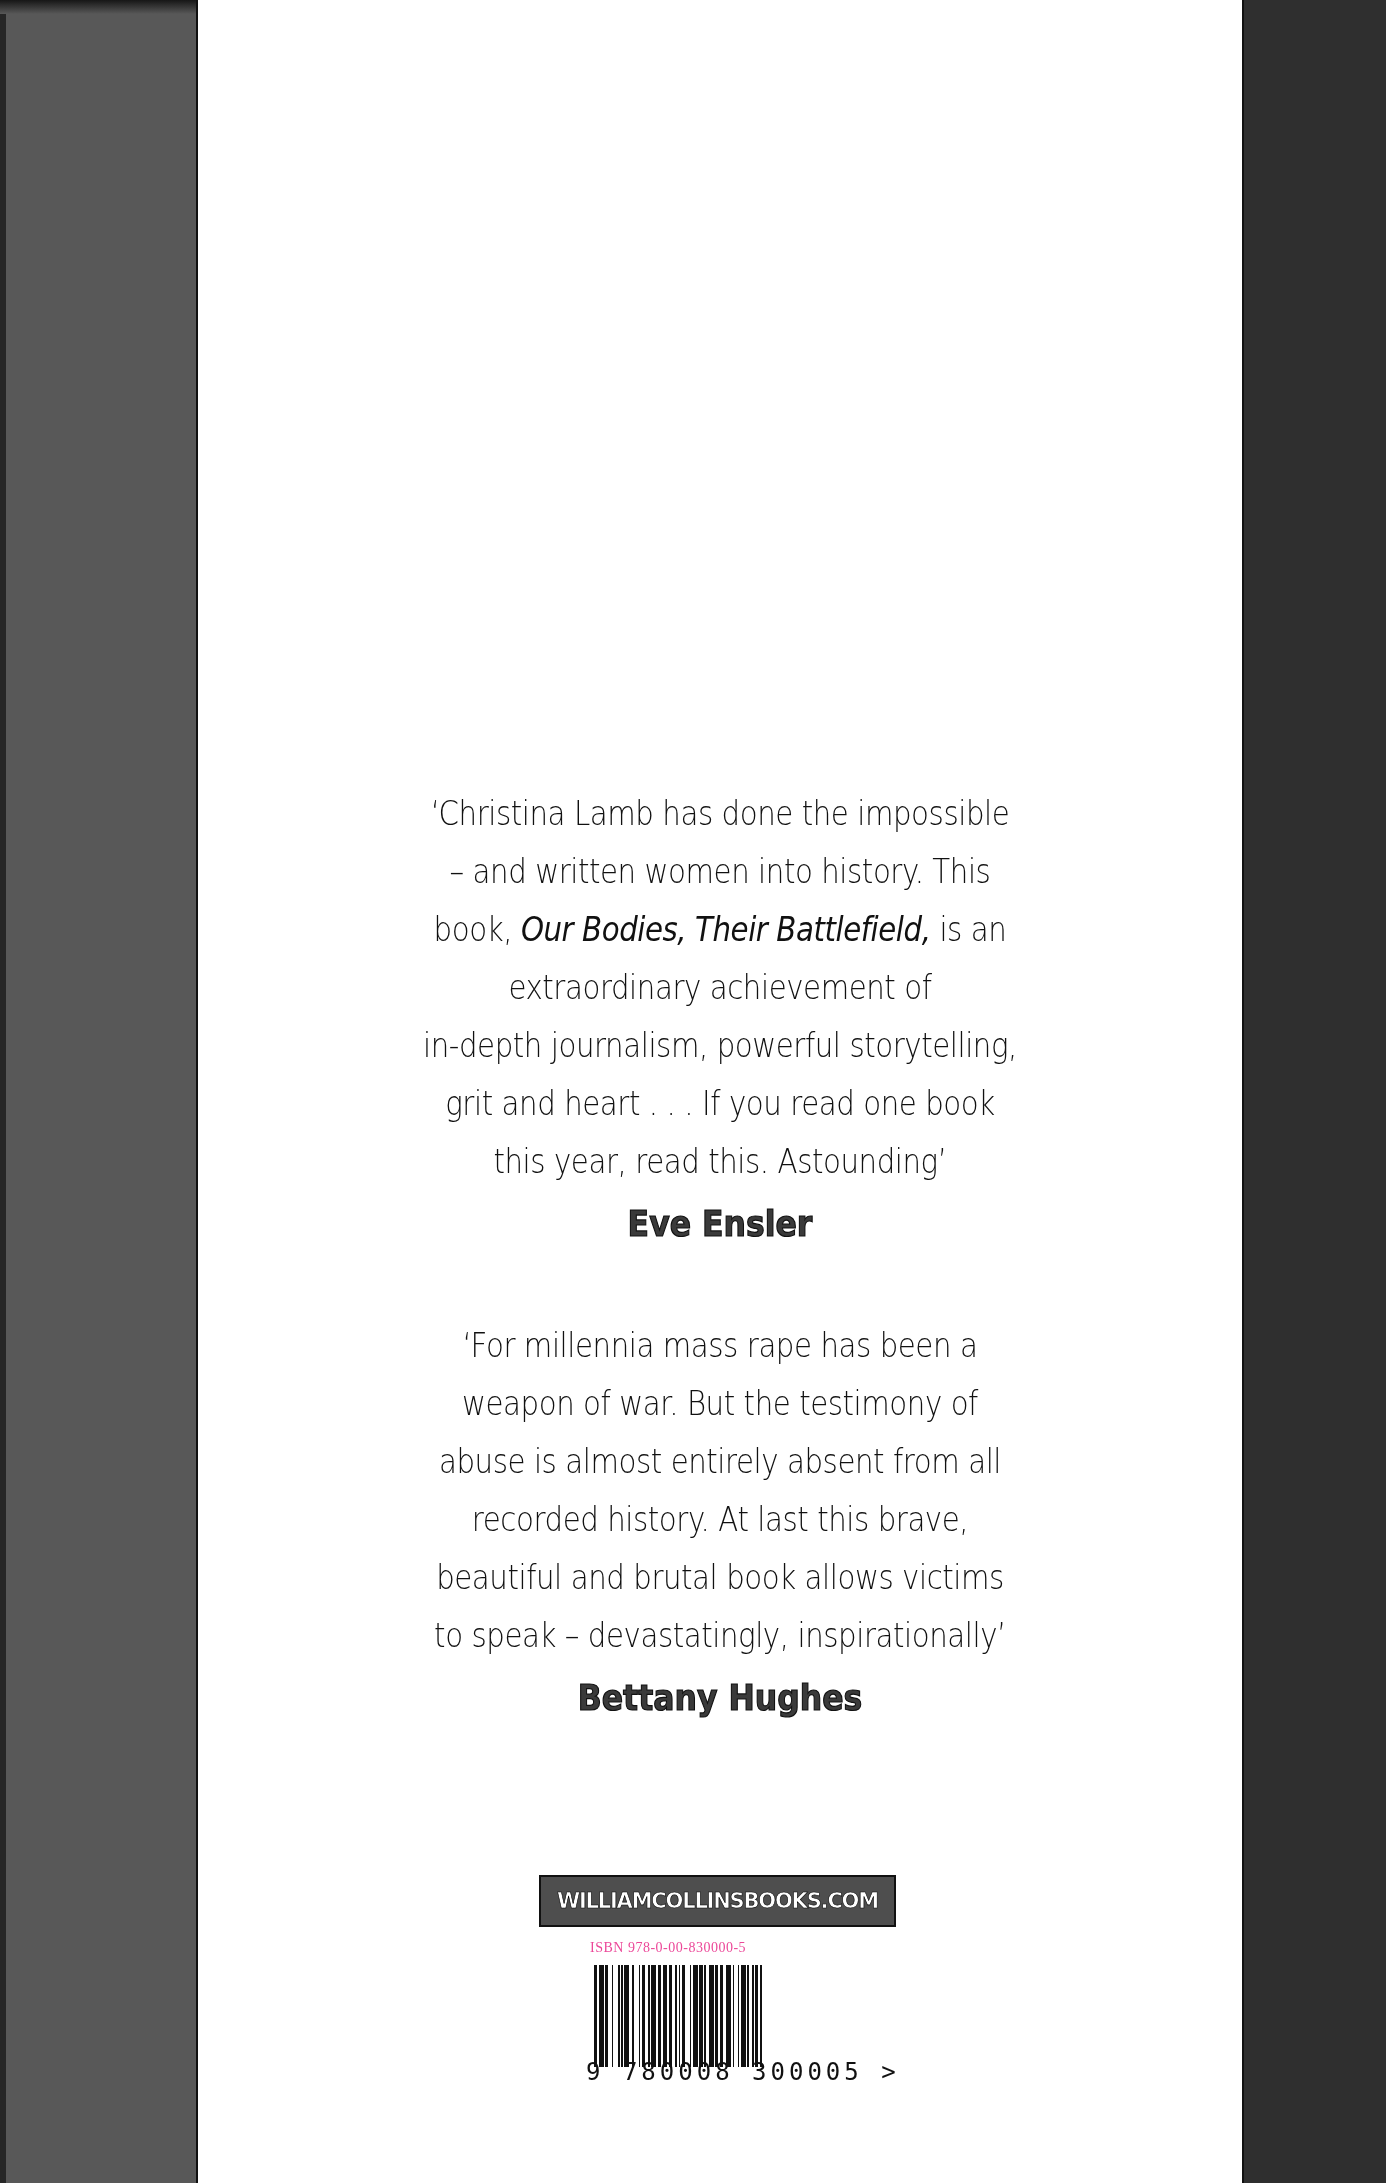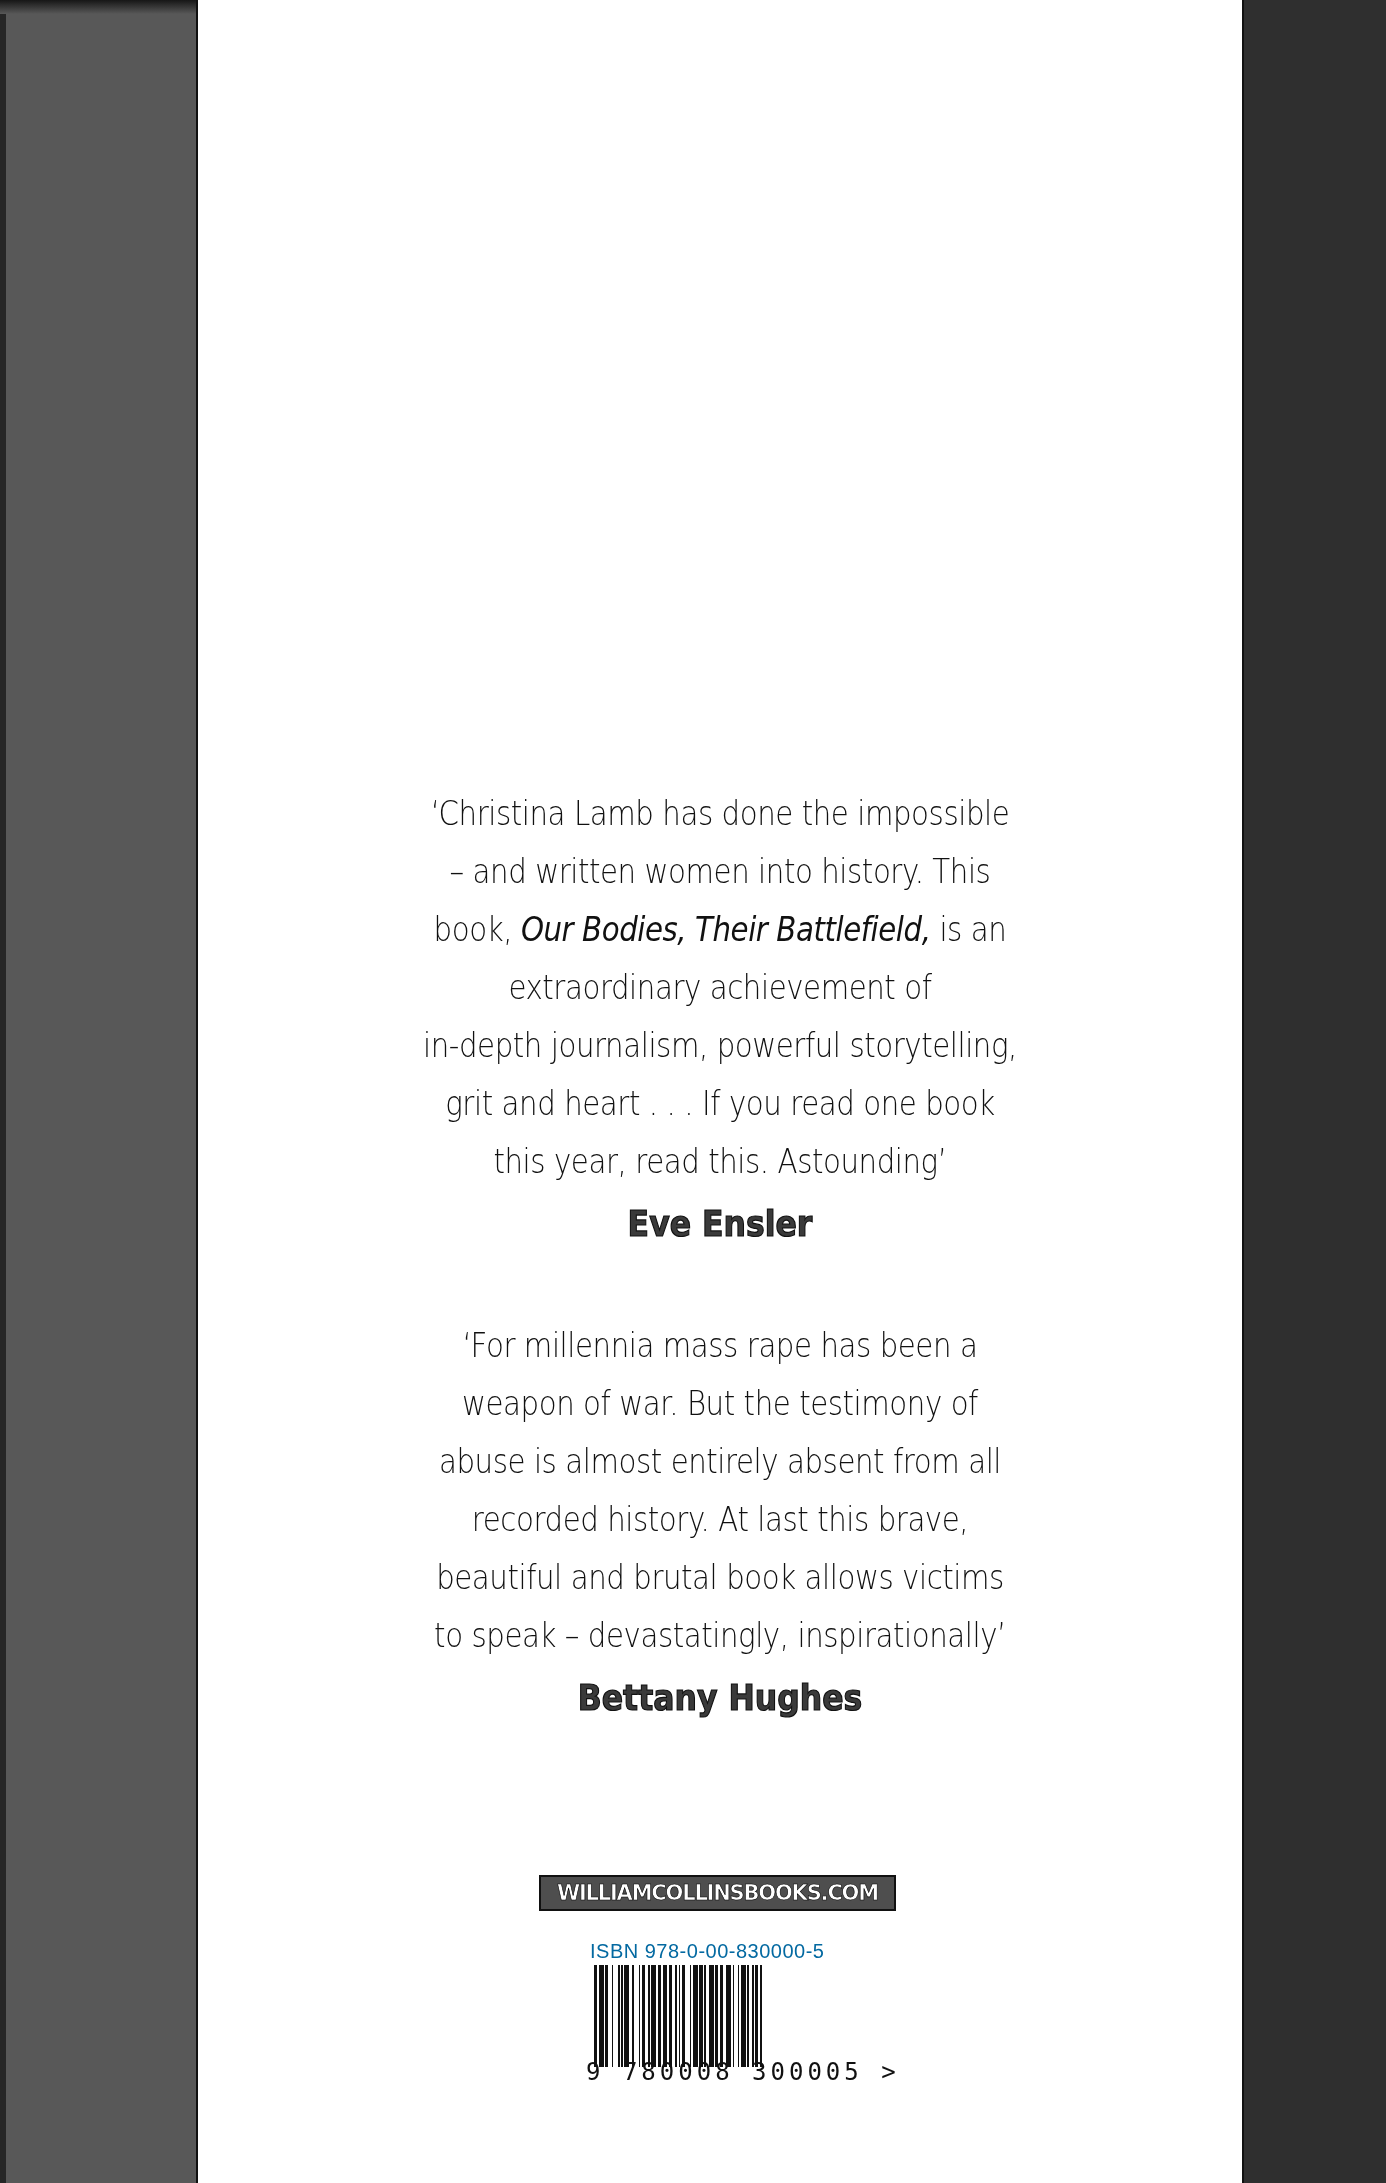--- a/index.html
+++ b/index.html
@@ -11,25 +11,25 @@
                     background:linear-gradient(#161616,#585858); }
   .band-right { position:absolute; left:1244px; top:0; width:142px; height:2183px; background:#2f2f2f; }
   .page { position:absolute; left:196px; top:0; width:1048px; height:2183px; background:#ffffff;
           border-left:2px solid #111; border-right:2px solid #111; box-sizing:border-box; }
   .quote { position:absolute; left:0; width:1044px; text-align:center; color:#111; }
   .quote-text { font-family:"DejaVu Sans", sans-serif; font-weight:300; font-size:34px; line-height:58px;
                 letter-spacing:-0.5px; transform:scaleX(0.86); transform-origin:center; white-space:pre-line; margin:0; }
   .quote-text em { font-style:italic; }
   .attribution { font-family:"DejaVu Sans", sans-serif; font-weight:bold; font-size:35px; color:#3a3a3a;
                  margin-top:14px; -webkit-text-stroke:1.2px #111; transform:scaleX(0.9); }
-  .banner { position:absolute; left:341px; top:1875px; width:357px; height:36px; background:#4e4e4e;
+  .banner { position:absolute; left:341px; top:1875px; width:357px; height:52px; background:#4e4e4e;
             border:2px solid #111; box-sizing:border-box; display:flex; align-items:center; justify-content:center;
             color:#fff; font-family:"DejaVu Sans", sans-serif; font-weight:bold; font-size:21px; letter-spacing:-1.2px;
             -webkit-text-stroke:0.6px #000; }
-  .isbn { position:absolute; left:392px; top:1940px; font-family:Liberation Sans, sans-serif; font-size:20px; color:#0369a1; letter-spacing:0.5px; }
+  .isbn { position:absolute; left:392px; top:1940px; font-family:Liberation Serif, serif; font-size:14px; color:#ec4899; letter-spacing:0.5px; }
   .barcode { position:absolute; left:396px; top:1965px; width:260px; height:102px; display:flex; align-items:stretch; }
   .barcode span { display:block; background:#111; height:100%; }
   .barcode-digits { position:absolute; left:388px; top:2058px; font-family:"DejaVu Sans Mono", monospace; font-size:24px; color:#111; letter-spacing:4px; }
 </style>
 </head>
 <body>
 
 <div class="band-left"></div>
 <div class="band-left-edge"></div>
 <div class="band-top-shade"></div>

